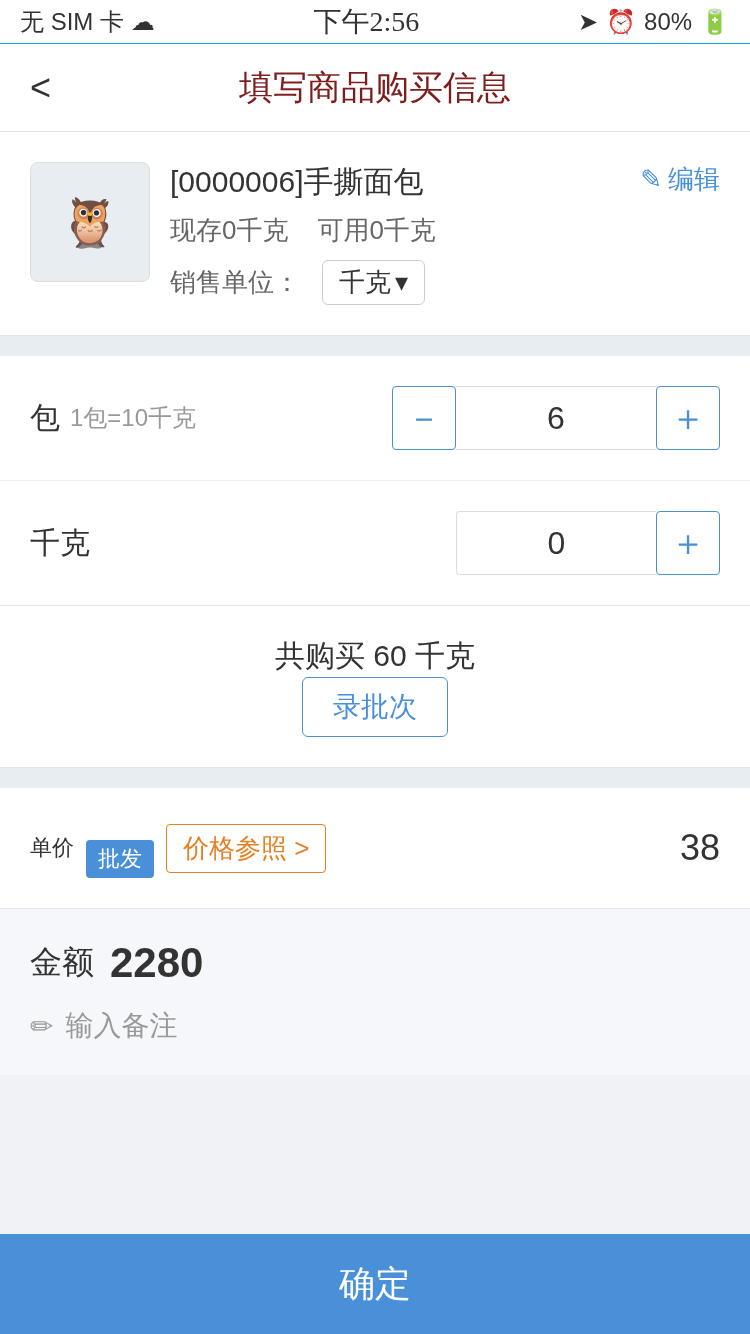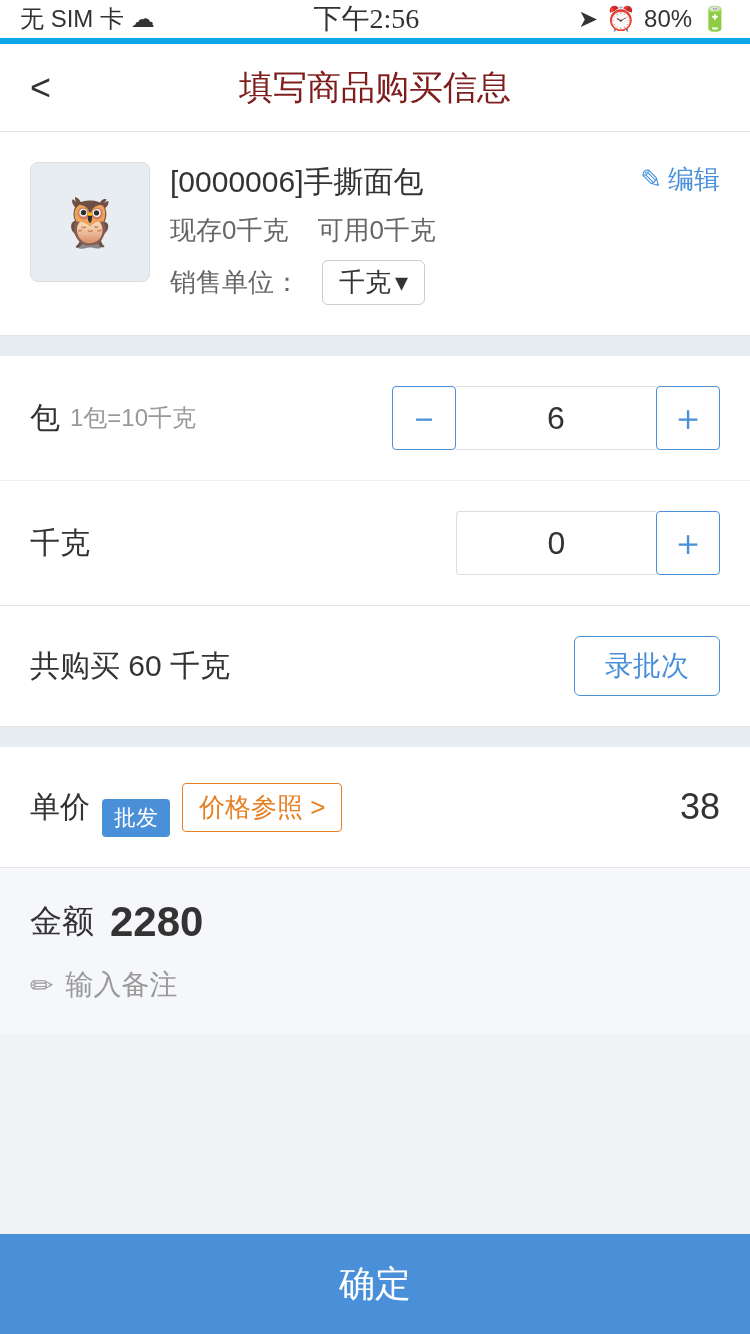--- a/index.html
+++ b/index.html
@@ -17,21 +17,21 @@
     .status-bar {
       width: 750px;
       height: 44px;
       background: #fff;
       display: flex;
       align-items: center;
       justify-content: space-between;
       padding: 0 20px;
       font-size: 24px;
       color: #333;
-      border-bottom: 6px solid #0ea5e9;
+      border-bottom: 1px solid #0ea5e9;
     }
     .status-left { display: flex; align-items: center; gap: 8px; }
     .status-center { font-size: 28px; font-weight: 500; font-family: Liberation Serif, serif; }
     .status-right { display: flex; align-items: center; gap: 8px; font-size: 24px; }
 
     
     .nav-bar {
       width: 750px;
       height: 88px;
       background: #fff;
@@ -192,20 +192,21 @@
     }
 
     
     .total-row {
       background: #fff;
       display: flex;
       align-items: center;
       justify-content: space-between;
       padding: 30px;
       border-bottom: 1px solid #e5e5e5;
+      flex-direction: column;
     }
     .total-text {
       font-size: 30px;
       color: #333;
     }
     .batch-btn {
       border: 1px solid #4a90d9;
       color: #4a90d9;
       font-size: 28px;
       padding: 10px 30px;
@@ -223,21 +224,21 @@
     .price-row {
       display: flex;
       align-items: center;
       justify-content: space-between;
     }
     .price-left {
       display: flex;
       align-items: center;
       gap: 12px;
     }
-    .price-label { font-size: 30px; color: #333; }
+    .price-label { font-size: 22px; color: #333; }
     .price-tag {
       background: #4a90d9;
       color: #fff;
       font-size: 22px;
       padding: 4px 12px;
       border-radius: 4px;
       margin-top: 22px;
     }
     .price-ref-btn {
       border: 1px solid #e67e22;

